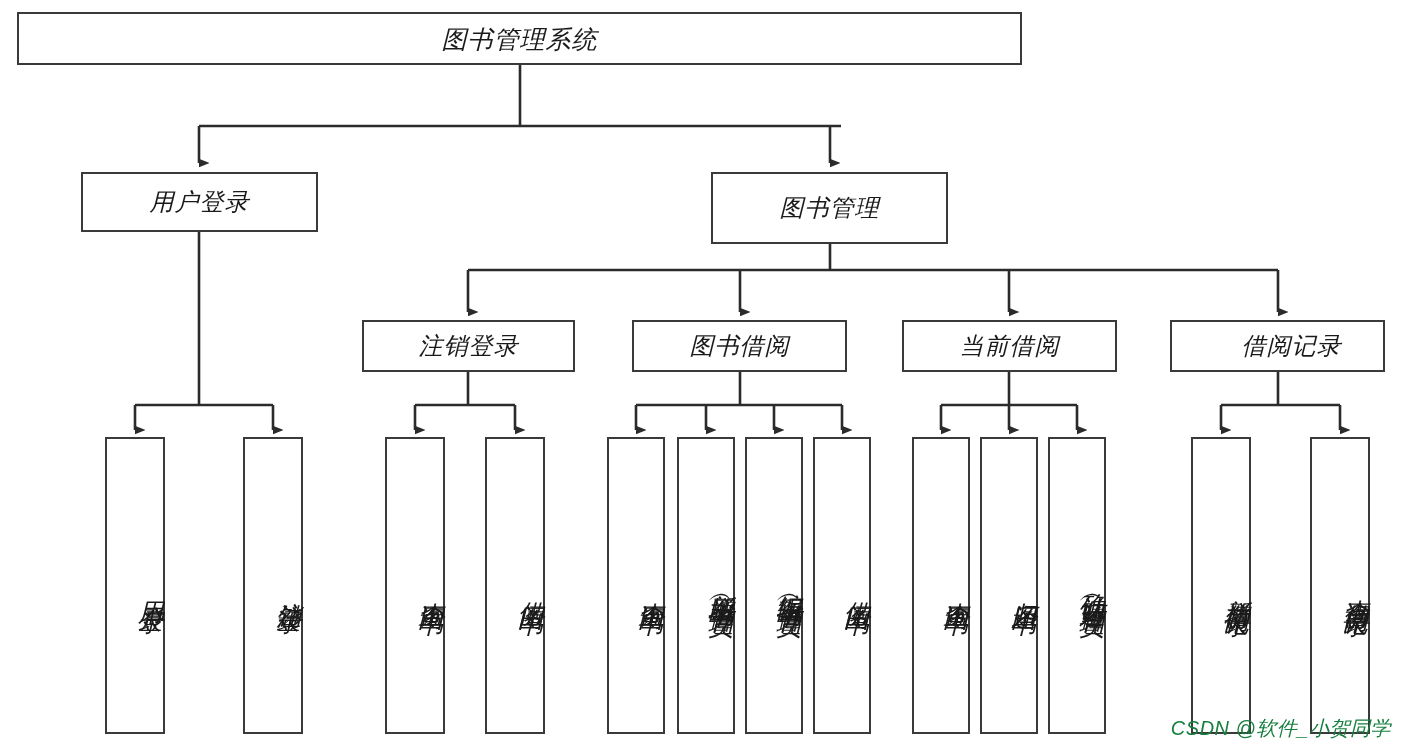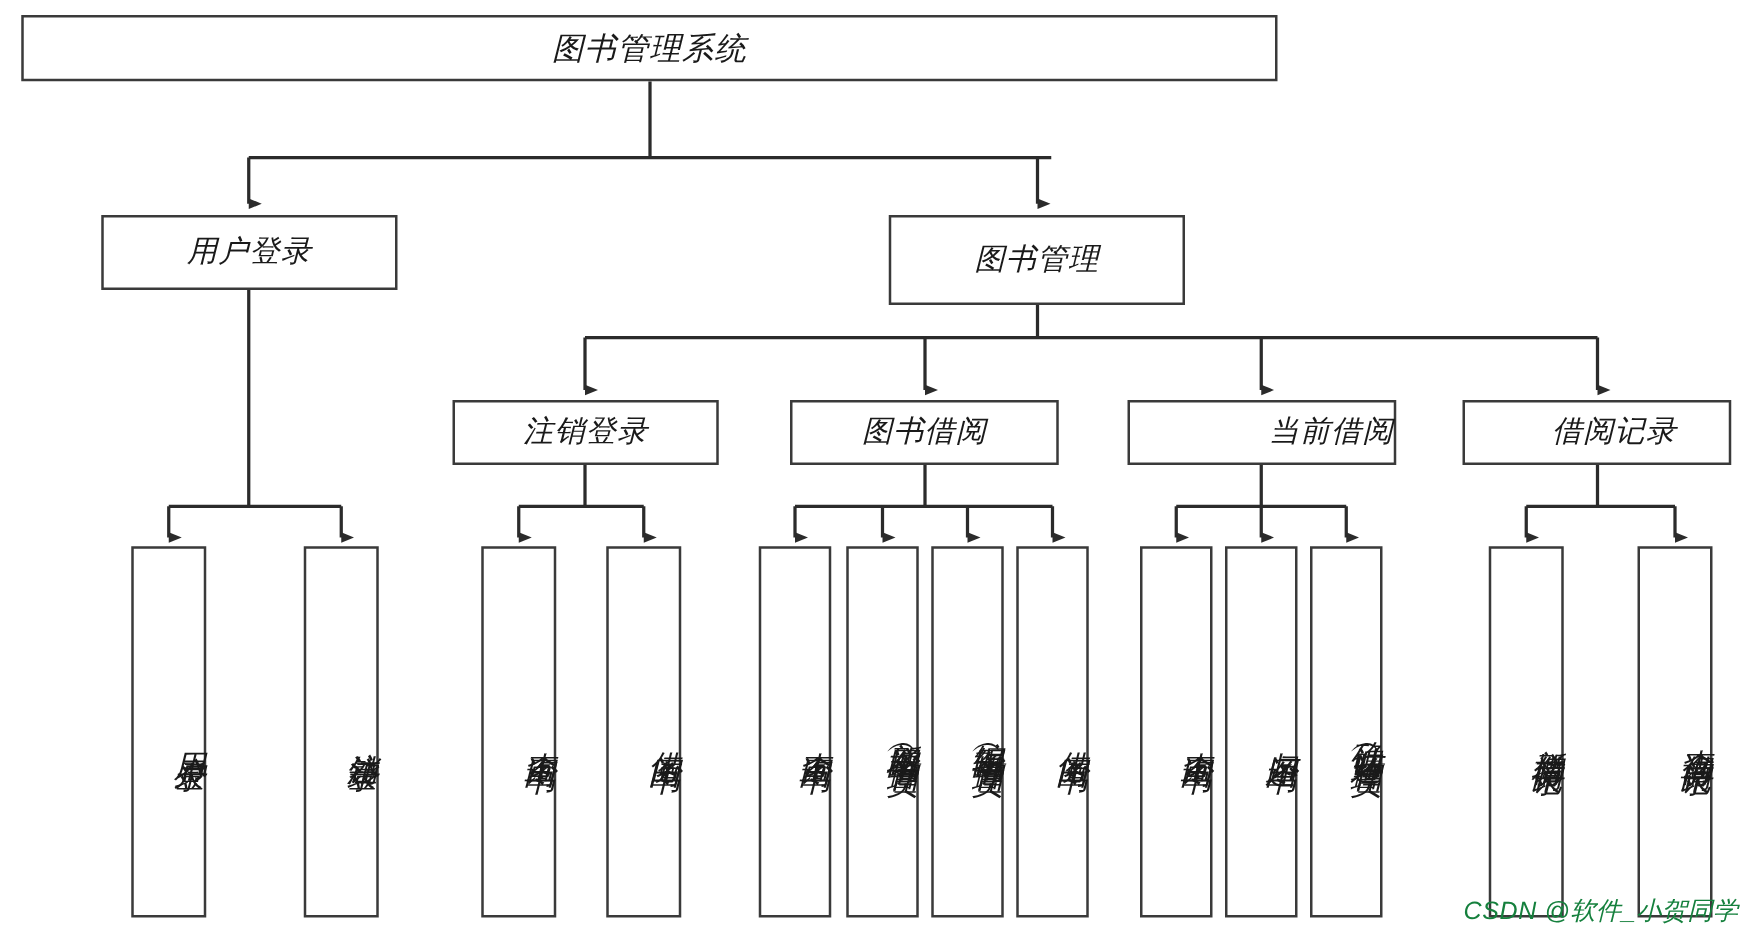--- a/index.html
+++ b/index.html
@@ -131,21 +131,21 @@
   </div>
 
   <div class="node horiz" style="left:362px;top:320px;width:213px;height:52px;">
     <span>注销登录</span>
   </div>
 
   <div class="node horiz" style="left:632px;top:320px;width:215px;height:52px;">
     <span>图书借阅</span>
   </div>
 
-  <div class="node horiz" style="left:902px;top:320px;width:215px;height:52px;justify-content:flex-end;">
+  <div class="node horiz" style="left:902px;top:320px;width:215px;height:52px;">
     <span>当前借阅</span>
   </div>
 
   <div class="node horiz" style="left:1170px;top:320px;width:215px;height:52px;padding-left:28px;">
     <span>借阅记录</span>
   </div>
 
   <div class="node leaf" style="left:105px;top:437px;width:60px;height:297px;">
     <span class="leaf-text">用户登录</span>
   </div>

